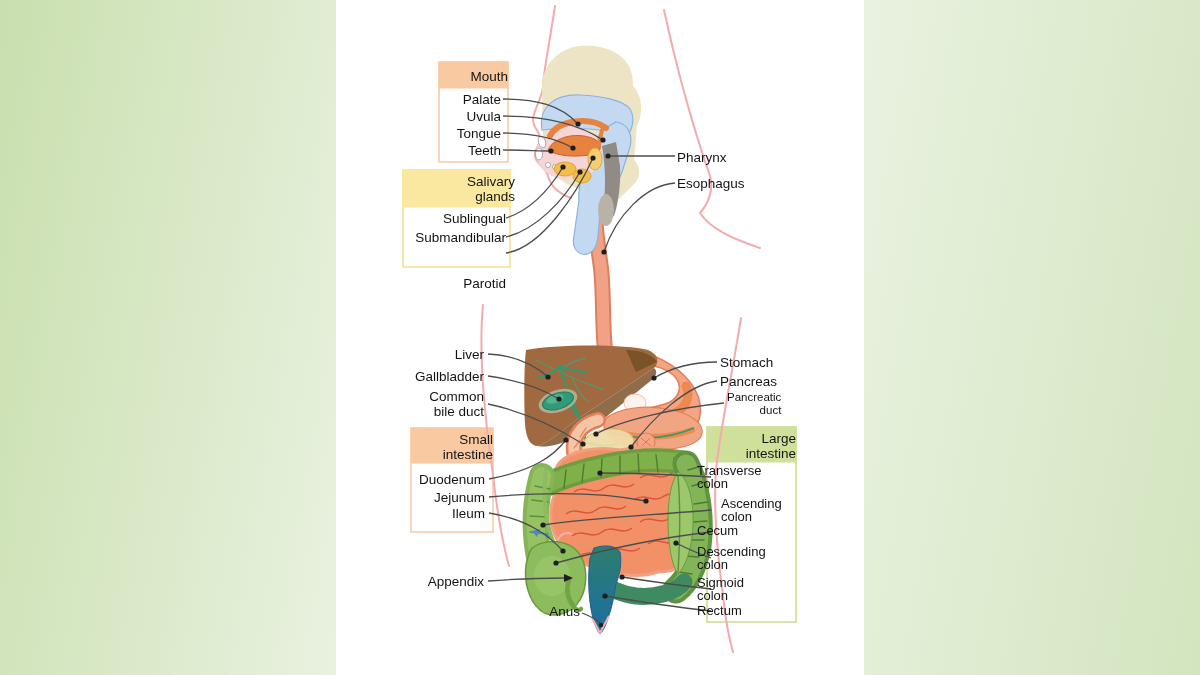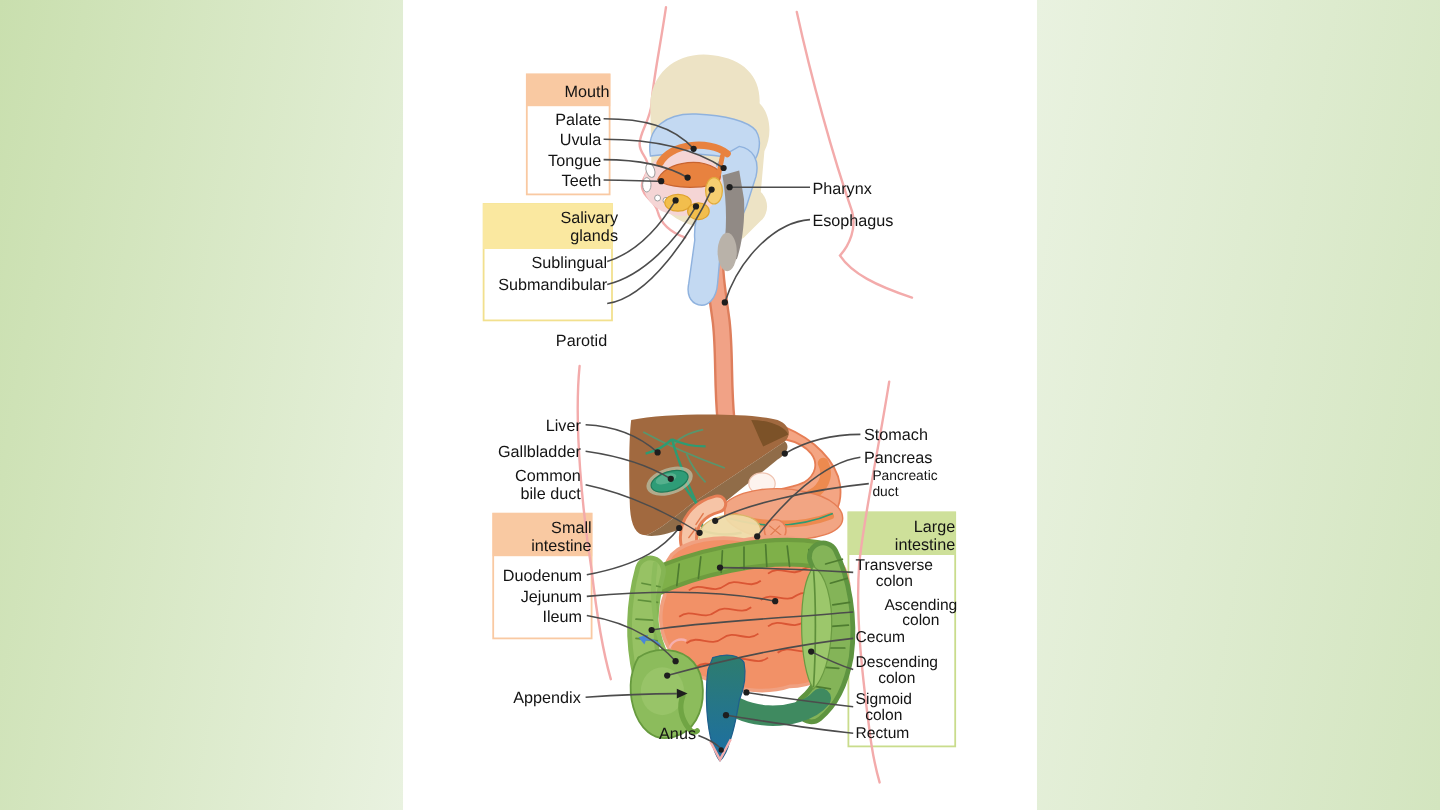--- a/index.html
+++ b/index.html
@@ -5,24 +5,24 @@
   html,body{margin:0;padding:0;background:#fff;}
   .stage{position:relative;width:1200px;height:675px;overflow:hidden;
          font-family:"Liberation Sans",sans-serif;}
   .bg-left{position:absolute;left:0;top:0;width:336px;height:675px;
            background:linear-gradient(100deg,#c9dfae 0%,#e9f2e0 100%);}
   .bg-right{position:absolute;left:864px;top:0;width:336px;height:675px;
             background:linear-gradient(100deg,#e9f2e0 0%,#d3e5bf 100%);}
   .panel{position:absolute;left:336px;top:0;width:528px;height:675px;background:#ffffff;}
   .panel svg{position:absolute;left:0;top:0;}
   .lbl{position:absolute;font-size:13.5px;line-height:1.12;color:#141414;white-space:nowrap;}
-  .sm{font-size:11.5px;}
+  .sm{font-size:11.5px;text-align:right;}
   .ctr{text-align:right;white-space:normal;}
   .rt{text-align:right;}
-  .li-item{position:absolute;left:377px;font-size:13px;line-height:13px;color:#141414;text-align:center;}
+  .li-item{position:absolute;left:361px;font-size:13px;line-height:13px;color:#141414;}
 </style>
 </head>
 <body>
 
 <div class="stage">
   <div class="bg-left"></div>
   <div class="bg-right"></div>
 
   <div class="panel">
 

